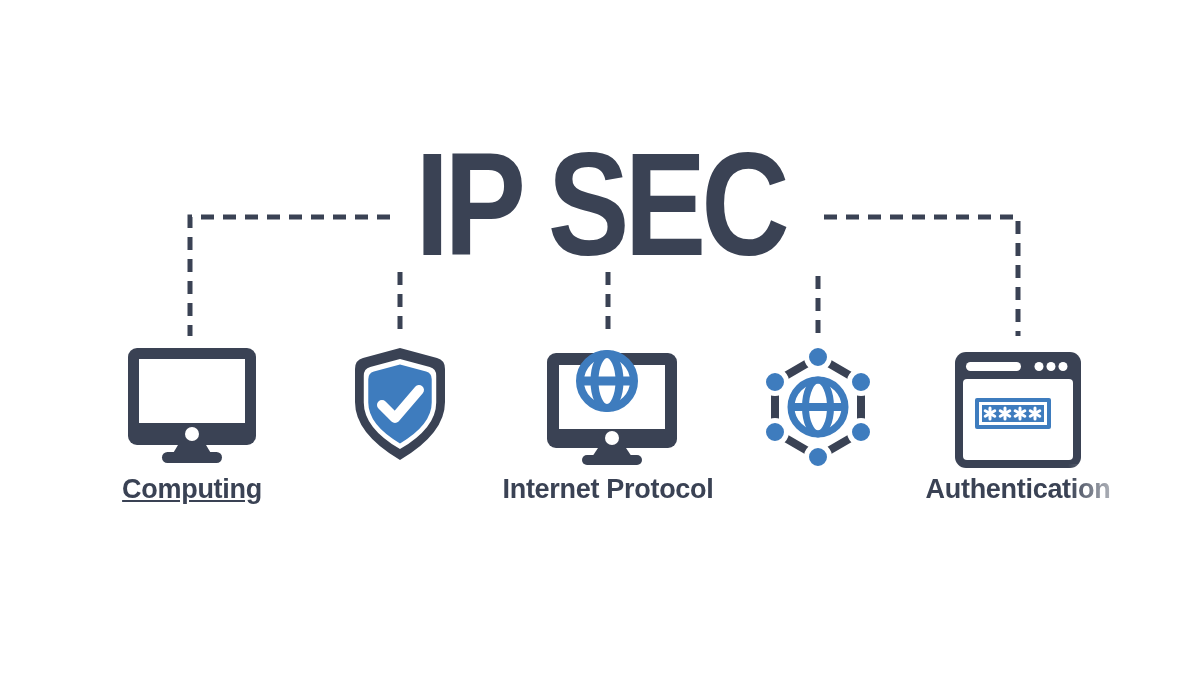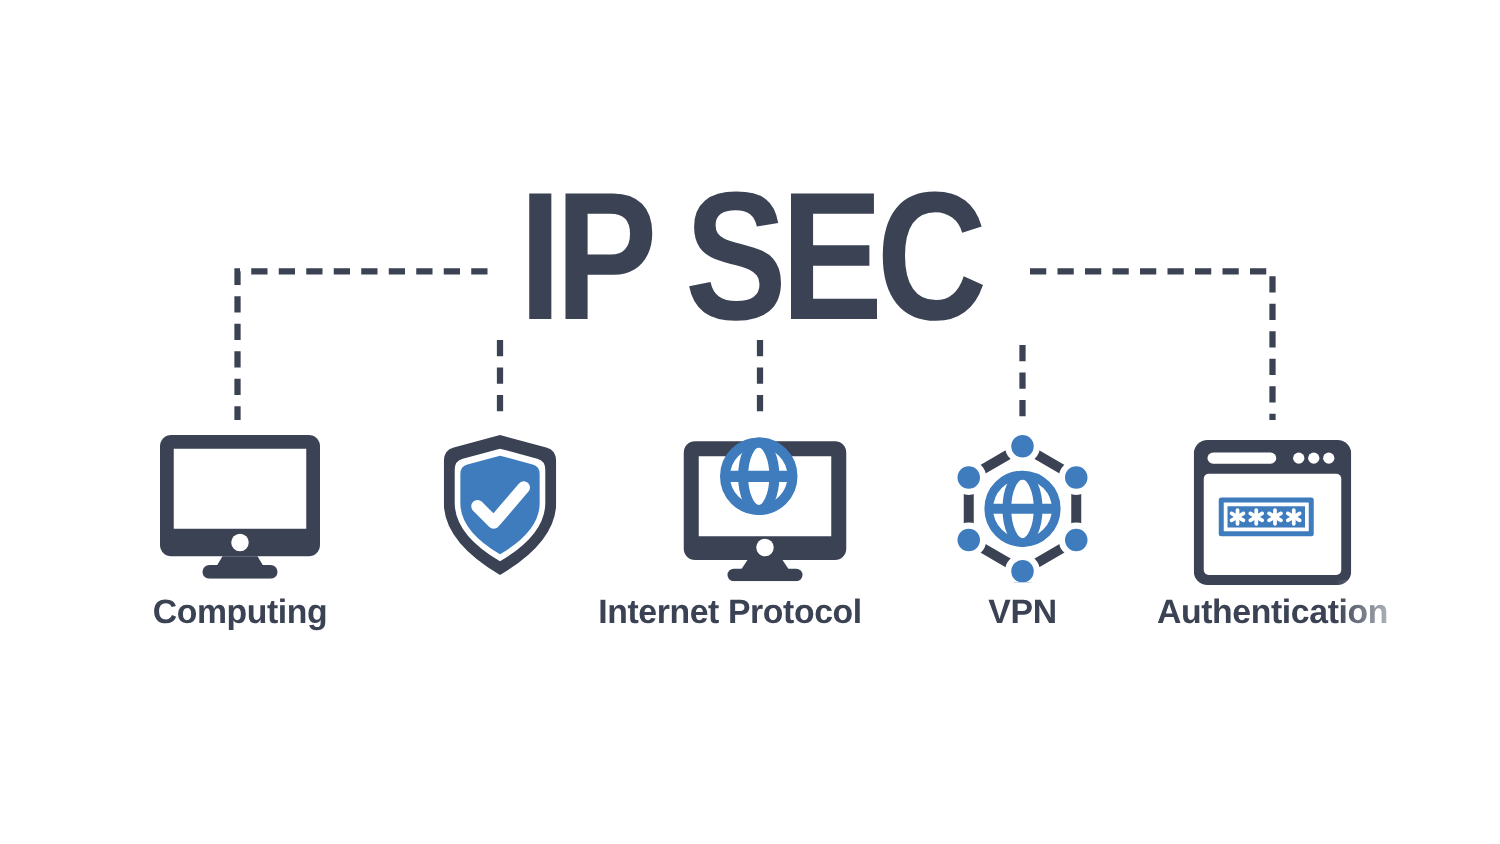--- a/index.html
+++ b/index.html
@@ -62,60 +62,59 @@
     </g>
   </svg>
 
   <svg class="icon-svg" style="left:128px; top:348px;" width="128" height="115" viewBox="0 0 128 115">
     <rect x="0" y="0" width="128" height="97" rx="9" fill="#3a4254"></rect>
     <rect x="11" y="11" width="106" height="64" fill="#ffffff"></rect>
     <circle cx="64" cy="86" r="7" fill="#ffffff"></circle>
     <path d="M50,97 L78,97 L84,107 L44,107 Z" fill="#3a4254"></path>
     <rect x="34" y="104" width="60" height="11" rx="5.5" fill="#3a4254"></rect>
   </svg>
-  <div class="item-label" style="left:62px;">Computing</div>
+  <div class="item-label" style="left:62px;text-decoration:underline;">Computing</div>
 
   <svg class="icon-svg" style="left:355px; top:348px;" width="90" height="112" viewBox="0 0 90 112">
     <path d="M45,0 L82,10 Q90,12 90,21 L90,54 Q90,85.5 45,112 Q0,85.5 0,54 L0,21 Q0,12 8,10 Z" fill="#3a4254"></path>
     <path d="M45,0 L82,10 Q90,12 90,21 L90,54 Q90,85.5 45,112 Q0,85.5 0,54 L0,21 Q0,12 8,10 Z" fill="#ffffff" transform="translate(45,56) scale(0.805) translate(-45,-56)"></path>
     <path d="M45,0 L82,10 Q90,12 90,21 L90,54 Q90,85.5 45,112 Q0,85.5 0,54 L0,21 Q0,12 8,10 Z" fill="#3e7cbe" transform="translate(45,56) scale(0.705) translate(-45,-56)"></path>
     <polyline points="27,57 40,70 64,42" fill="none" stroke="#ffffff" stroke-width="10" stroke-linecap="round" stroke-linejoin="round"></polyline>
   </svg>
 
   <svg class="icon-svg" style="left:545px; top:343px;" width="134" height="122" viewBox="0 0 134 122">
     <rect x="2" y="10" width="130" height="95" rx="9" fill="#3a4254"></rect>
     <rect x="14" y="22" width="106" height="64" fill="#ffffff"></rect>
     <circle cx="67" cy="95" r="7" fill="#ffffff"></circle>
     <path d="M53,105 L81,105 L87,114 L47,114 Z" fill="#3a4254"></path>
     <rect x="37" y="112" width="60" height="10" rx="5" fill="#3a4254"></rect>
     <g>
       <circle cx="62" cy="38" r="27" fill="#ffffff" stroke="#3e7cbe" stroke-width="8"></circle>
       <ellipse cx="62" cy="38" rx="12.5" ry="27" fill="none" stroke="#3e7cbe" stroke-width="8"></ellipse>
       <line x1="35" y1="38" x2="89" y2="38" stroke="#3e7cbe" stroke-width="9"></line>
     </g>
   </svg>
-  <div class="item-label" style="left:454px;">Internet Protocol</div>
+  <div class="item-label" style="left:478px;">Internet Protocol</div>
 
   <svg class="icon-svg" style="left:750px; top:348px;" width="136" height="118" viewBox="0 0 136 118">
     <path d="M68,9 L111,34 L111,84 L68,109 L25,84 L25,34 Z" fill="none" stroke="#3a4254" stroke-width="8" stroke-linejoin="round"></path>
     <g>
       <circle cx="68" cy="59" r="27" fill="#ffffff" stroke="#3e7cbe" stroke-width="7"></circle>
       <ellipse cx="68" cy="59" rx="12.5" ry="27" fill="none" stroke="#3e7cbe" stroke-width="7"></ellipse>
       <line x1="41" y1="59" x2="95" y2="59" stroke="#3e7cbe" stroke-width="8"></line>
     </g>
     <g fill="#3e7cbe" stroke="#ffffff" stroke-width="5">
       <circle cx="68" cy="9" r="11.5"></circle>
       <circle cx="111" cy="34" r="11.5"></circle>
       <circle cx="111" cy="84" r="11.5"></circle>
       <circle cx="68" cy="109" r="11.5"></circle>
       <circle cx="25" cy="84" r="11.5"></circle>
       <circle cx="25" cy="34" r="11.5"></circle>
     </g>
   </svg>
-  <div class="item-label" style="left:688px;">VPN</div>
 
   <svg class="icon-svg" style="left:955px; top:352px;" width="126" height="116" viewBox="0 0 126 116">
     <rect x="0" y="0" width="126" height="116" rx="11" fill="#3a4254"></rect>
     <rect x="8" y="27" width="110" height="81" rx="4" fill="#ffffff"></rect>
     <rect x="11" y="10" width="55" height="9" rx="4.5" fill="#ffffff"></rect>
     <g fill="#ffffff">
       <circle cx="84" cy="14.5" r="4.5"></circle>
       <circle cx="96" cy="14.5" r="4.5"></circle>
       <circle cx="108" cy="14.5" r="4.5"></circle>
     </g>

